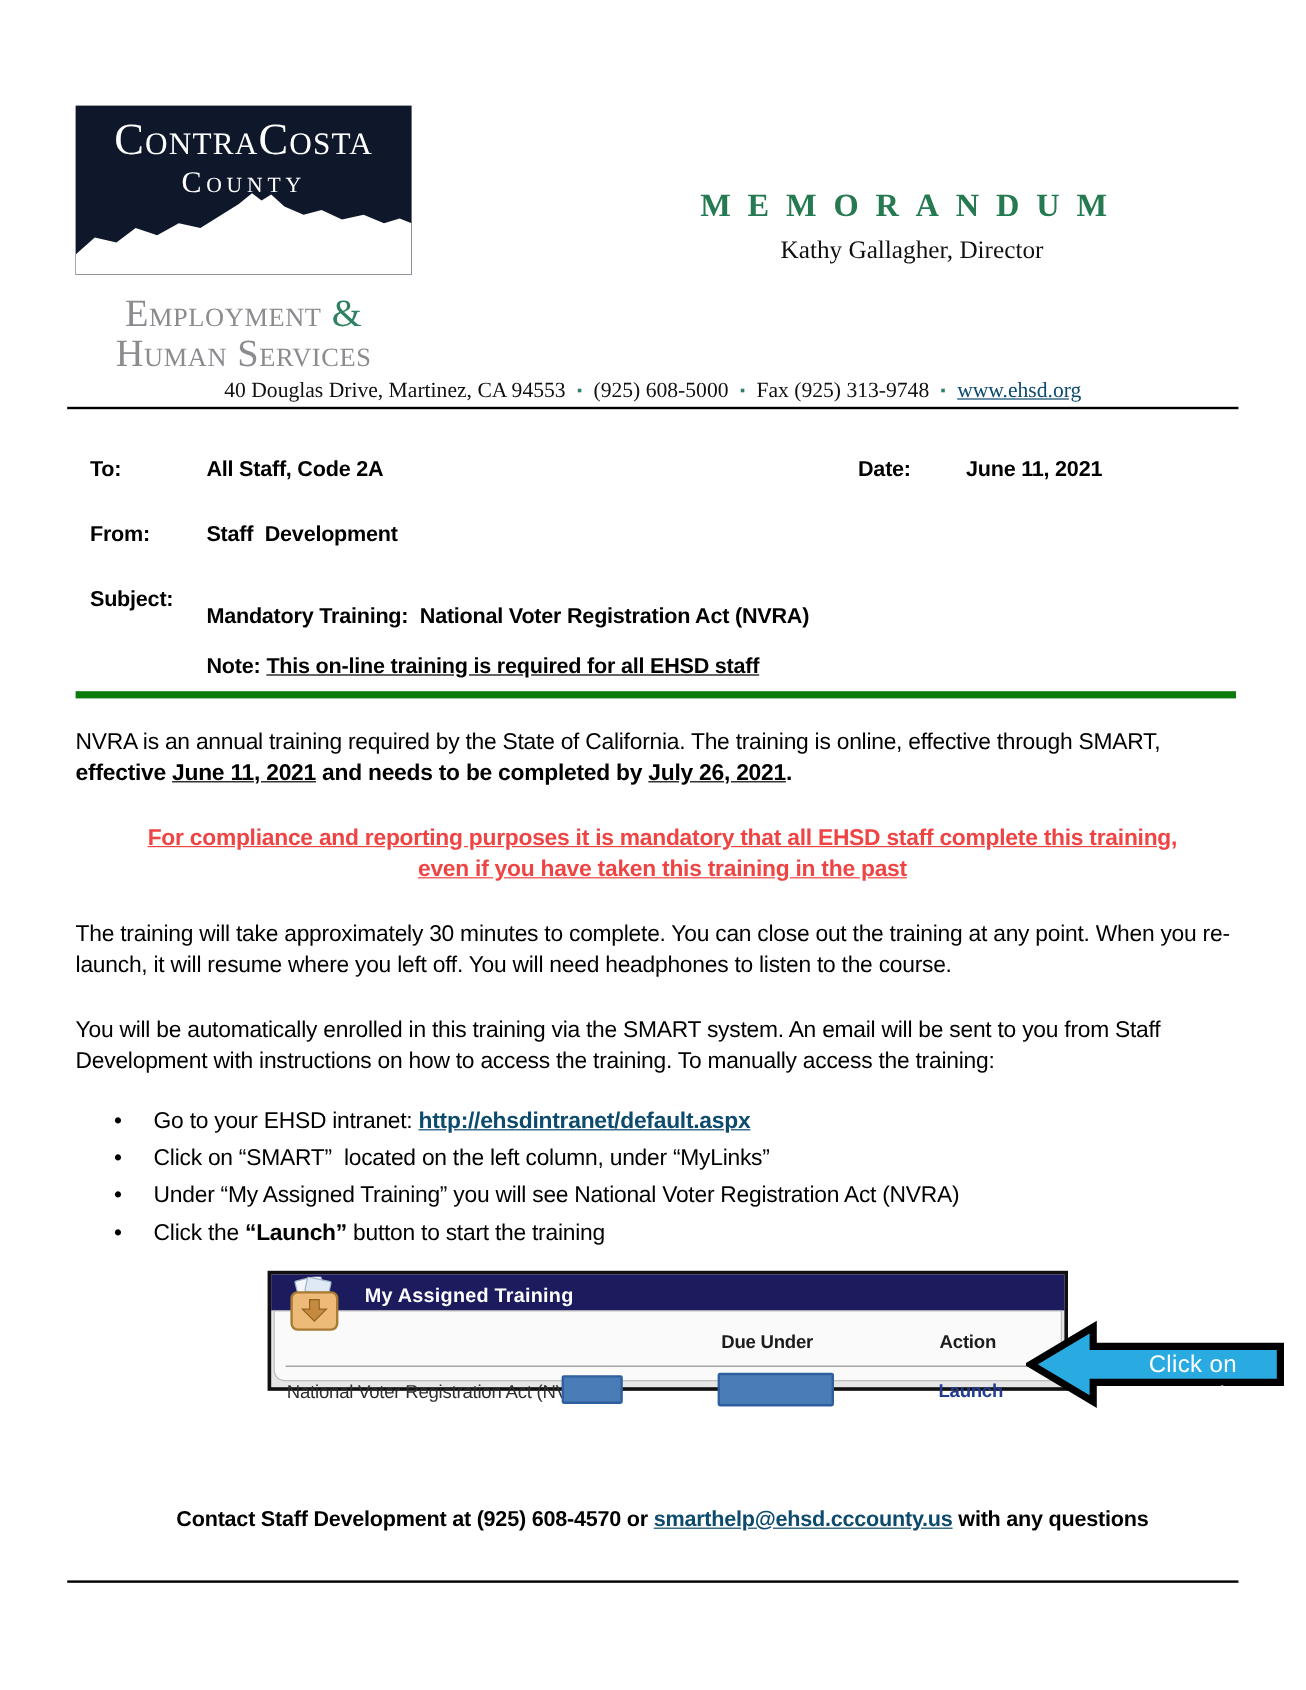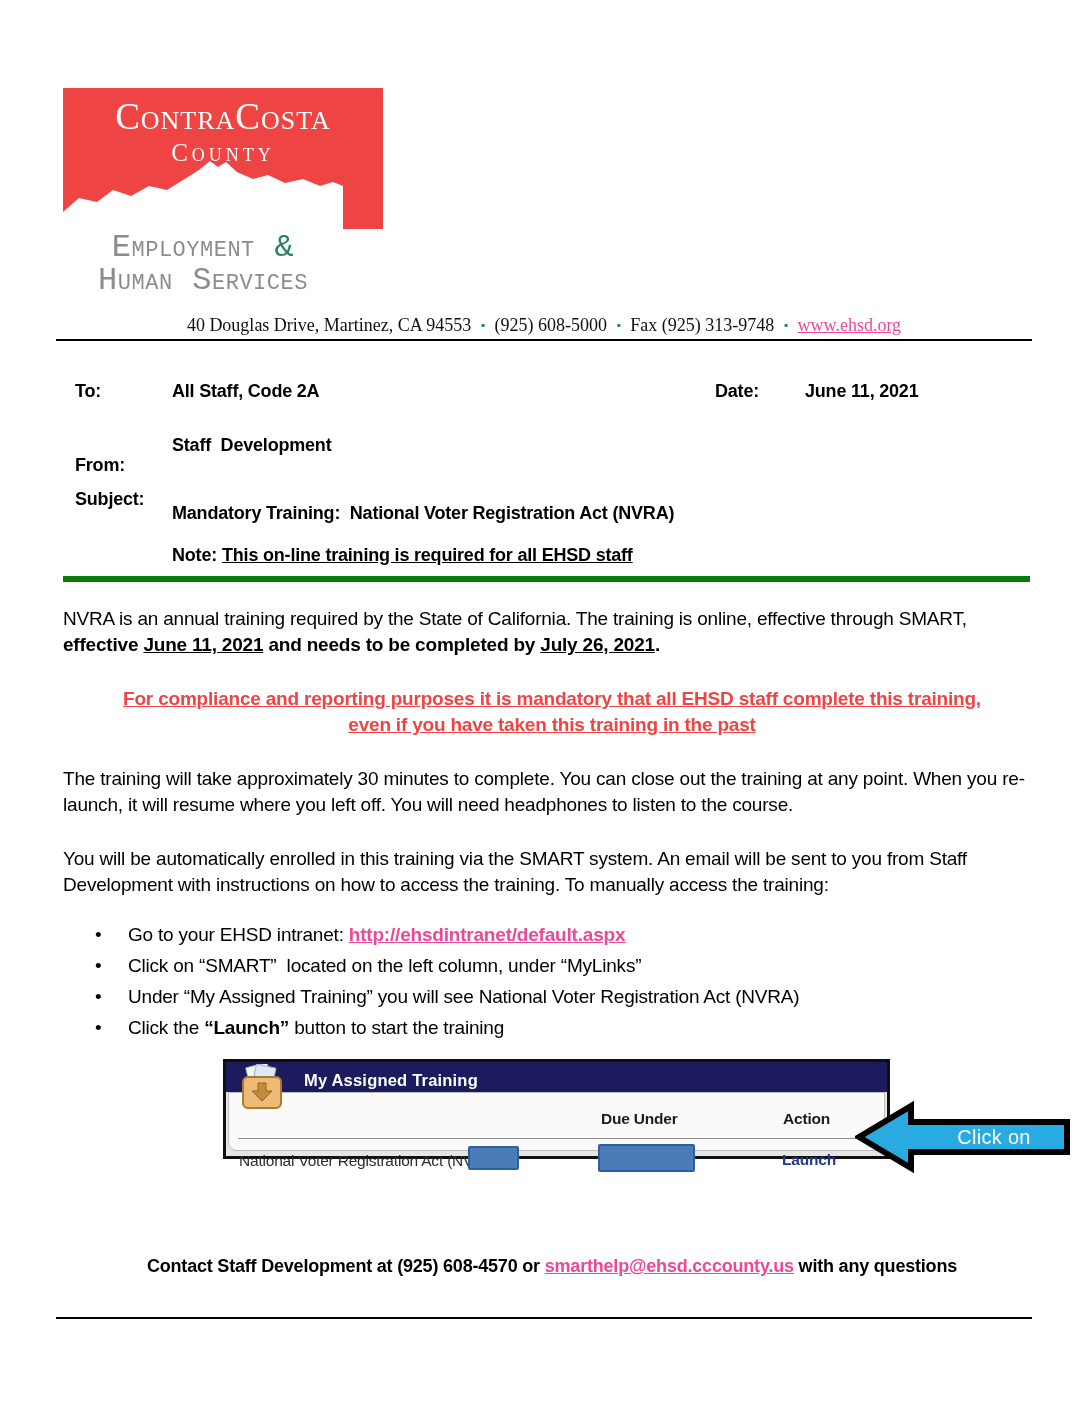--- a/index.html
+++ b/index.html
@@ -3,59 +3,59 @@
 <meta charset="utf-8">
 <style>
   html,body { margin:0; padding:0; background:#fff; }
   .page {
     position:relative; width:1088px; height:1408px; background:#ffffff;
     font-family:"Liberation Sans", sans-serif; color:#000; overflow:hidden;
   }
 
   
   .logo { position:absolute; left:63px; top:88px; width:280px; text-align:center; }
-  .logo-box { position:relative; width:320px; height:141px; background:#ef4444; overflow:hidden; }
+  .logo-box { position:relative; width:280px; height:141px; background:#0f172a; overflow:hidden; }
   .logo-box svg { position:absolute; left:0; bottom:0; display:block; }
   .logo-name {
     position:absolute; top:10px; left:0; width:100%;
     font-family:"Liberation Serif", serif; font-variant:small-caps;
     color:#fff; font-size:37px; letter-spacing:1px; line-height:1;
   }
   .logo-county {
     position:absolute; top:52px; left:0; width:100%;
     font-family:"Liberation Serif", serif; font-variant:small-caps;
     color:#fff; font-size:25px; letter-spacing:4px; line-height:1;
   }
   .logo-dept {
-    margin-top:3px; font-family:Liberation Mono, monospace; font-variant:small-caps;
+    margin-top:16px; font-family:Liberation Serif, serif; font-variant:small-caps;
     color:#8B8C90; font-size:32px; line-height:1.02; letter-spacing:0.5px;
   }
   .logo-dept .amp { color:#2E8262; }
 
   .memo-head { position:absolute; left:520px; top:156px; width:480px; text-align:center; font-family:"Liberation Serif", serif; }
   .memo-title { color:#267A52; font-weight:bold; font-size:27px; letter-spacing:14px; }
   .memo-director { margin-top:9px; font-size:21px; color:#101010; }
 
   .address {
     position:absolute; top:315px; left:0; width:100%; text-align:center;
     font-family:"Liberation Serif", serif; font-size:18px; color:#101010;
   }
   .address .sep { color:#2E8262; font-size:12px; vertical-align:2px; padding:0 5px; }
-  .link { color:#ec4899; text-decoration:underline; }
+  .link { color:#0c4a6e; text-decoration:underline; }
 
   .rule-black { position:absolute; left:56px; width:976px; height:2px; background:#000; }
   .rule-top { top:339px; }
   .rule-bottom { top:1317px; }
 
   
   .meta span { position:absolute; font-weight:bold; font-size:18px; letter-spacing:-0.2px; }
   .pre { white-space:pre-wrap; }
   .m-to-l { left:75px; top:381px; }   .m-to-v { left:172px; top:381px; }
   .m-dt-l { left:715px; top:381px; }  .m-dt-v { left:805px; top:381px; }
-  .m-fr-l { left:75px; top:435px;margin-top:20px; }   .m-fr-v { left:172px; top:435px; }
+  .m-fr-l { left:75px; top:435px; }   .m-fr-v { left:172px; top:435px; }
   .m-su-l { left:75px; top:489px; }   .m-su-v { left:172px; top:503px; }
   .m-no-l { left:172px; top:545px; }  .m-no-v { left:222px; top:545px; text-decoration:underline; }
 
   .green-rule { position:absolute; left:63px; top:576px; width:967px; height:6px; background:#0B7C0C; }
 
   
   .body-flow { position:absolute; left:63px; top:606px; width:978px; font-size:19px; line-height:26px; letter-spacing:-0.2px; }
   .b { font-weight:bold; }
   .u { text-decoration:underline; }
   .alert { margin-top:28px; text-align:center; color:#ef4444; font-weight:bold; }
@@ -102,20 +102,24 @@
       <svg width="280" height="141" viewBox="0 0 280 141">
         <polygon fill="#ffffff" points="0,124 16,110 34,114 50,102 68,108 86,98 104,102 120,92 136,82 147,73 155,79 163,74 174,84 190,91 205,87 222,95 240,91 257,98 270,94 280,98 280,141 0,141"></polygon>
       </svg>
     </div>
     <div class="logo-dept">
       <span>Employment </span><span class="amp">&amp;</span><br>
       <span>Human Services</span>
     </div>
   </div>
 
+  <div class="memo-head">
+    <div class="memo-title">MEMORANDUM</div>
+    <div class="memo-director">Kathy Gallagher, Director</div>
+  </div>
 
   <div class="address">
     <span>40 Douglas Drive, Martinez, CA 94553</span>
     <span class="sep">▪</span>
     <span>(925) 608-5000</span>
     <span class="sep">▪</span>
     <span>Fax (925) 313-9748</span>
     <span class="sep">▪</span>
     <span class="link">www.ehsd.org</span>
   </div>

